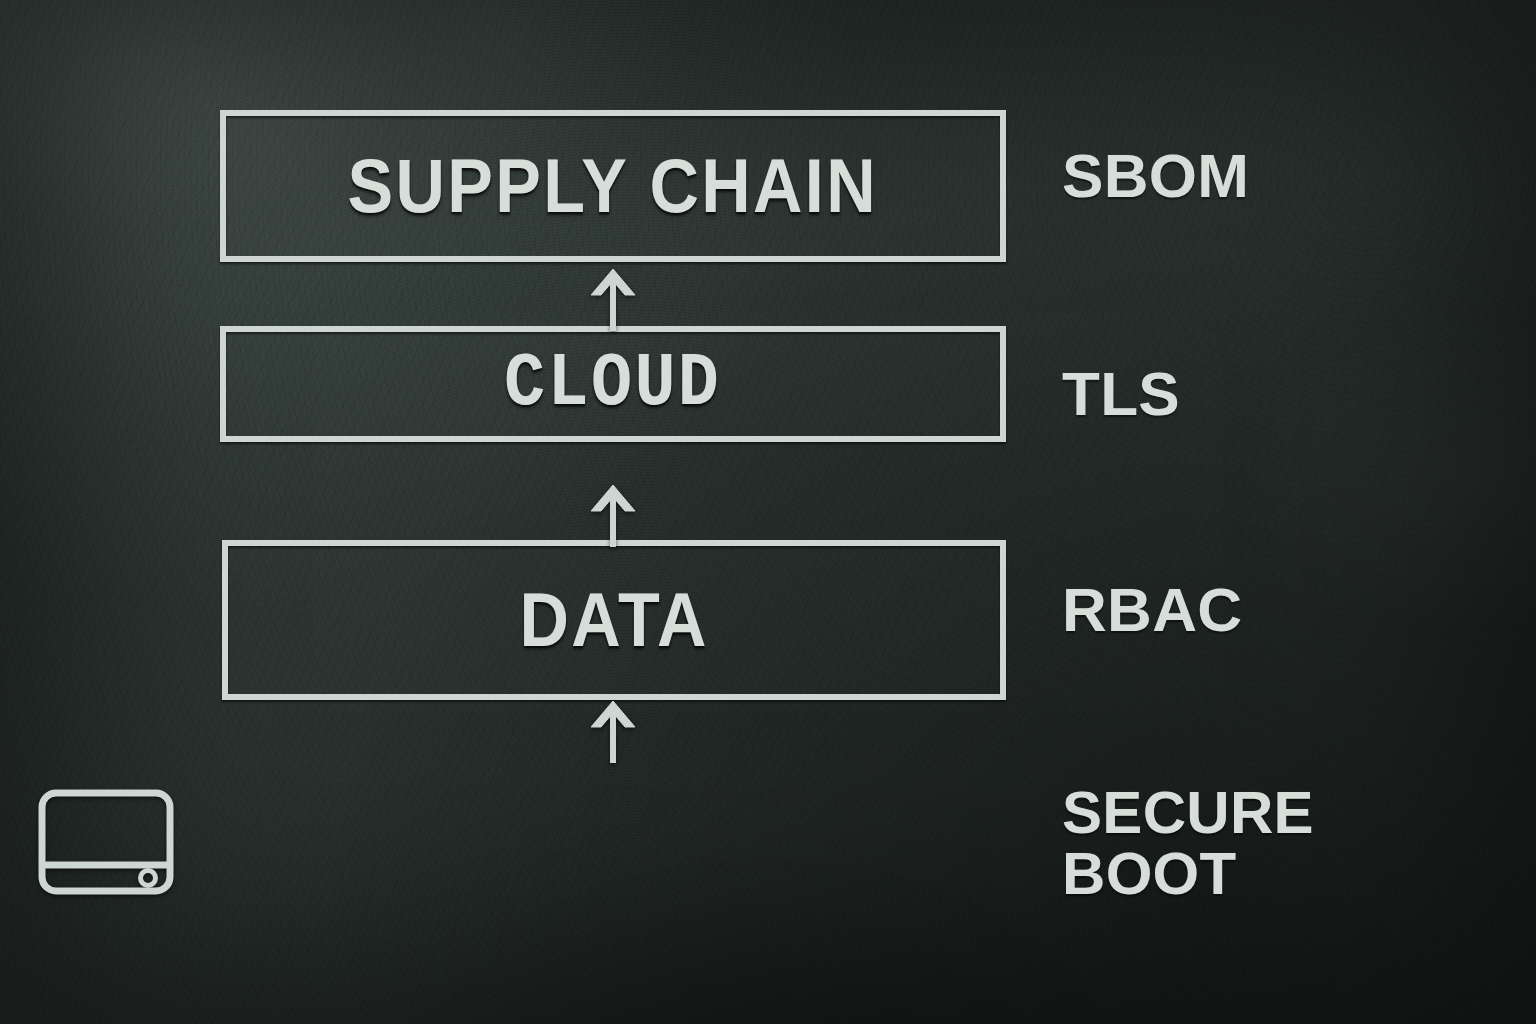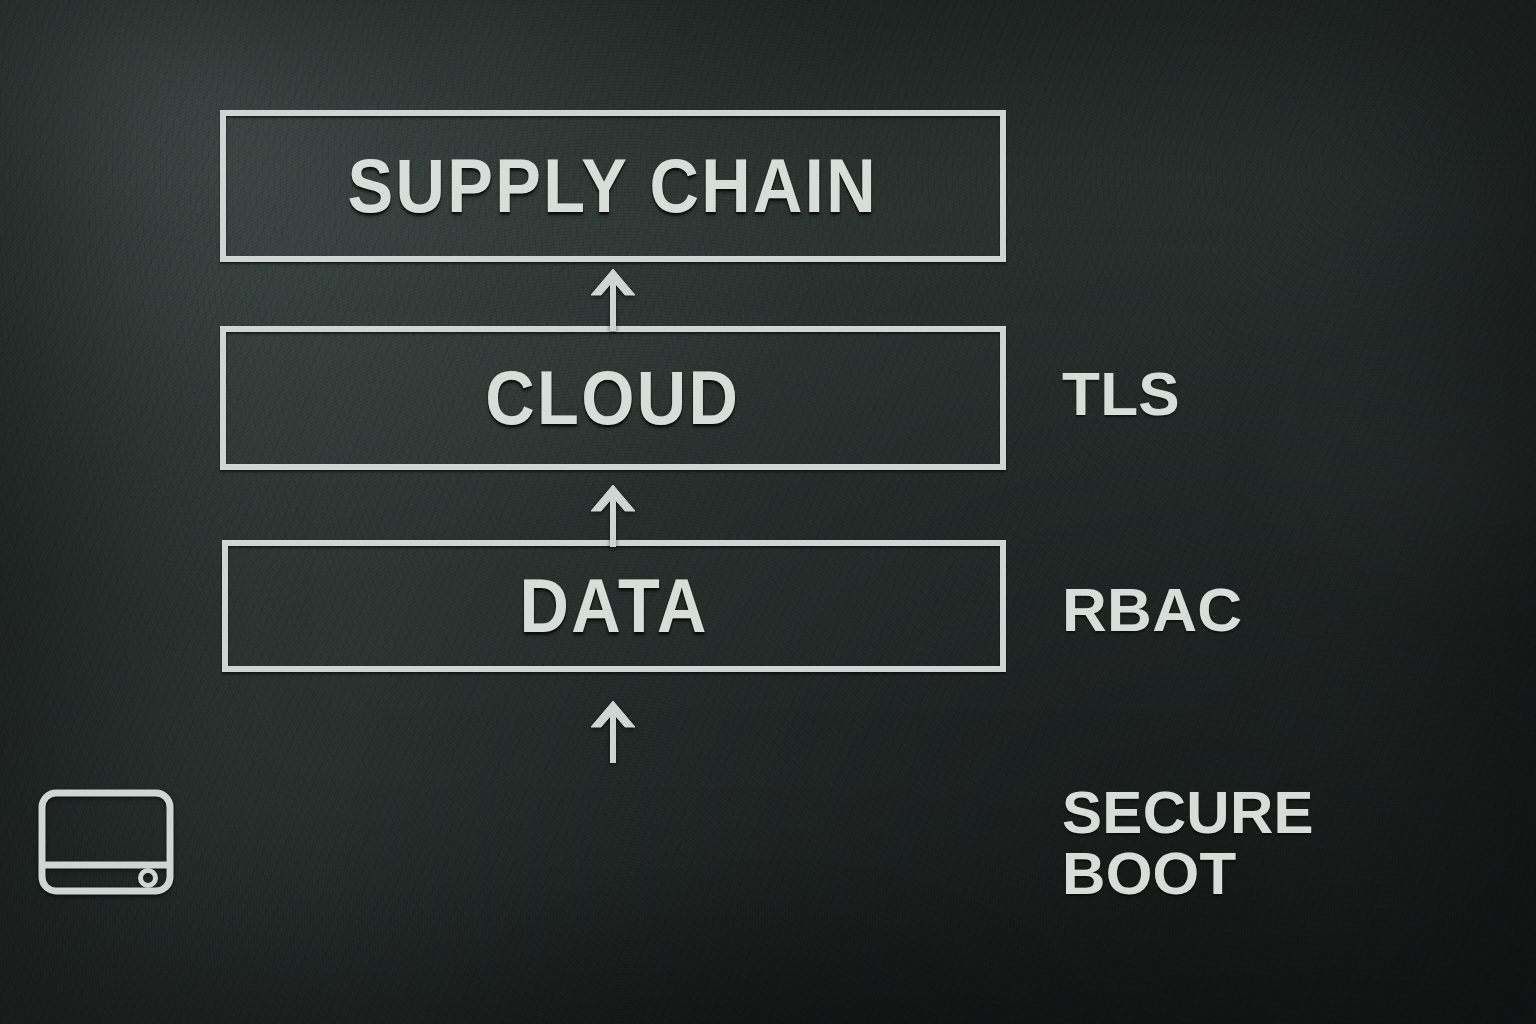--- a/index.html
+++ b/index.html
@@ -105,22 +105,22 @@
     text-transform: uppercase;
     text-shadow:
       0 2px 2px rgba(0,0,0,0.55),
       0 0 1px rgba(255,255,255,0.25);
     transform: scaleX(0.90);
     white-space: nowrap;
     line-height: 1;
   }
 
   #box-supply-chain { left: 220px; top: 110px;  width: 786px; height: 152px; }
-  #box-cloud        { left: 220px; top: 326px;  width: 786px; height: 144px; }
-  #box-data         { left: 222px; top: 540px;  width: 784px; height: 132px; }
+  #box-cloud        { left: 220px; top: 326px;  width: 786px; height: 116px; font-family: Liberation Mono, monospace; }
+  #box-data         { left: 222px; top: 540px;  width: 784px; height: 160px; }
   #box-device       { left: 222px; top: 764px;  width: 784px; height: 150px; }
 
   #box-supply-chain .layer-label { font-size: 76px; }
   #box-cloud        .layer-label { font-size: 76px; }
   #box-data         .layer-label { font-size: 76px; }
   #box-device       .layer-label { font-size: 74px; }
 
   
   .arrow {
     position: absolute;
@@ -204,20 +204,21 @@
       </svg>
     </div>
 
     <div class="arrow" id="arrow-cloud-supply">
       <svg viewBox="0 0 70 70">
         <path d="M35 66 L35 16" stroke-width="6" stroke-linecap="butt" fill="none"></path>
         <path d="M35 4 L57 30 L47 30 L35 16 L23 30 L13 30 Z" fill="#cdd6d2" stroke="none"></path>
       </svg>
     </div>
 
+    <div class="control-label" id="label-sbom">SBOM</div>
 
     <div class="control-label" id="label-rbac">RBAC</div>
 
     <div class="control-label" id="label-tls">TLS</div>
 
     <div class="control-label" id="label-secure-boot">SECURE
 BOOT</div>
 
     <div id="device-icon">
       <svg viewBox="0 0 140 110">

